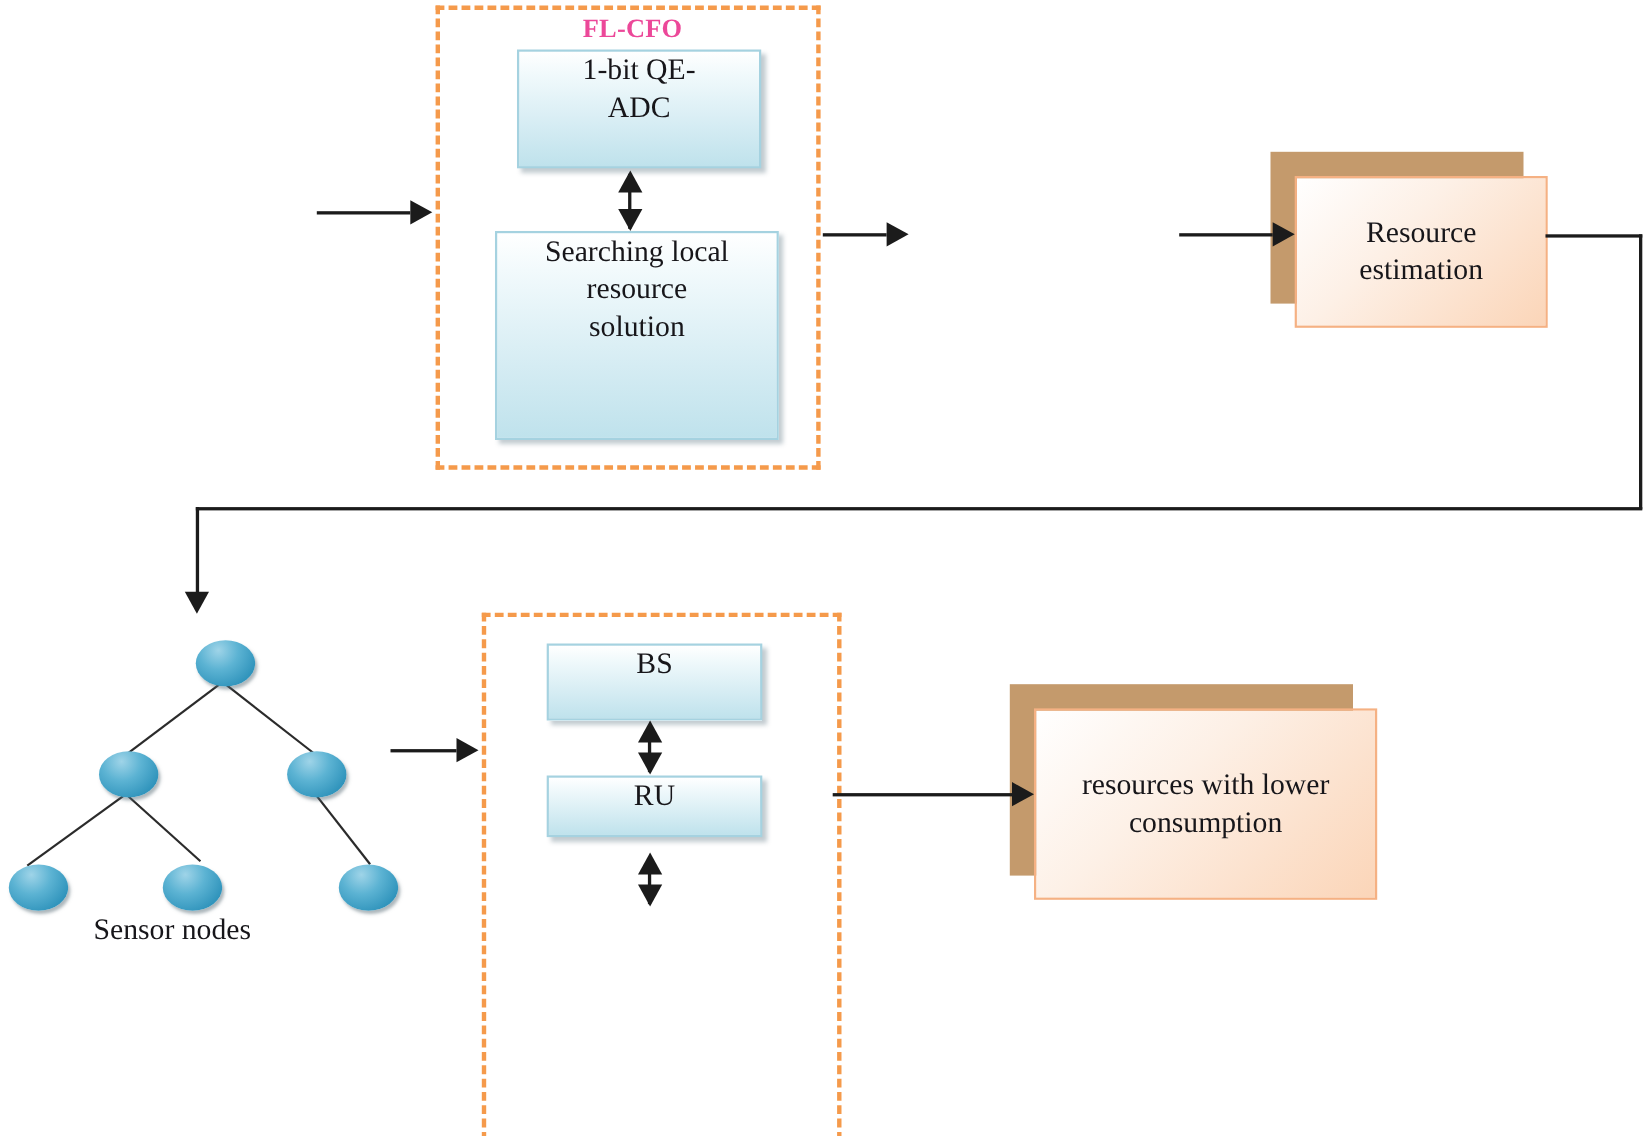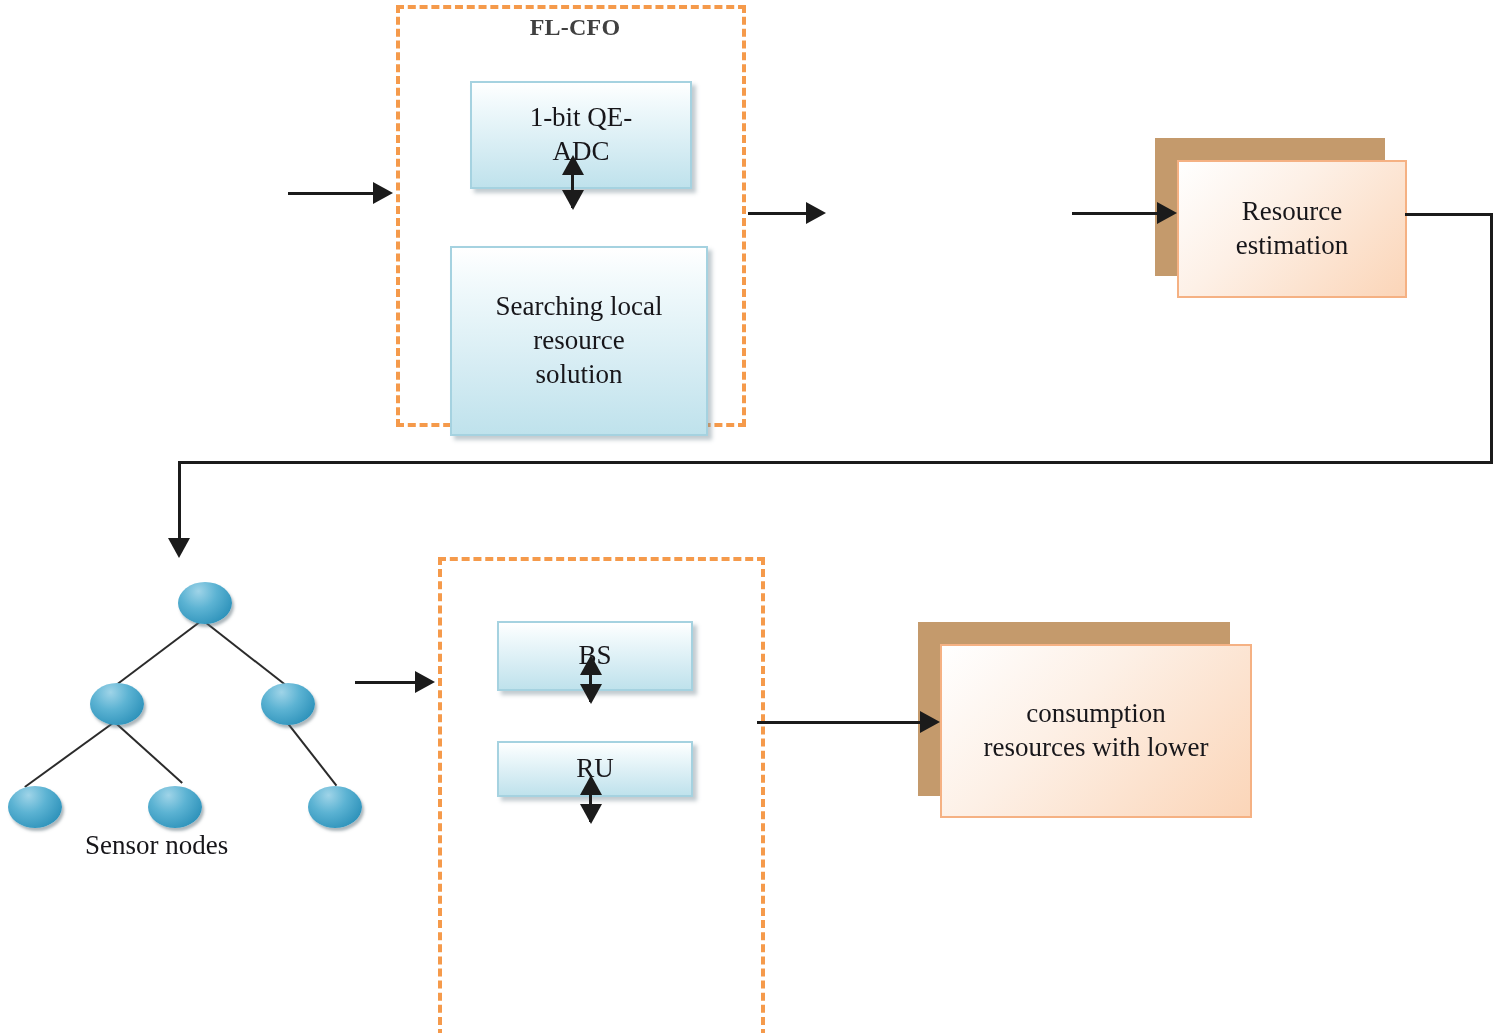--- a/index.html
+++ b/index.html
@@ -49,43 +49,41 @@
   }
 
   
   .blue-box {
     position: absolute;
     box-sizing: border-box;
     border: 2px solid #a5d2e0;
     background: linear-gradient(to bottom, #ffffff 0%, #f2fafc 18%, #d5ecf3 65%, #bfe2ec 100%);
     box-shadow: 4px 4px 4px rgba(120,140,150,0.45);
     display: flex;
-    align-items: center;
     justify-content: center;
     text-align: center;
     color: #17161a;
     font-size: 27px;
     line-height: 1.25;
-    margin-top: 36px;
   }
 
   
   .dashed-frame {
     position: absolute;
     box-sizing: border-box;
     border: 4px dashed #f59a4b;
     background: transparent;
   }
 
   
   .group-caption {
     position: absolute;
     font-weight: bold;
     font-size: 24px;
-    color: #404040;
+    color: #ec4899;
     letter-spacing: 0.2px;
   }
 
   
   .hline {
     position: absolute;
     height: 0;
     border-top: 3px solid #1b1b1b;
   }
   .vline {
@@ -226,22 +224,22 @@
 
   <div class="vline" style="left:589px; top:780px; height:42px;"></div>
   <div class="arrow-up" style="left:580px; top:775px;"></div>
   <div class="arrow-down" style="left:580px; top:804px;"></div>
 
 
   <div class="peach-stack" style="left:918px; top:622px; width:334px; height:196px;">
     <div class="back-card"></div>
     <div class="front-card">
       <div>
+        <div>resources with lower</div>
         <div>consumption</div>
-        <div>resources with lower</div>
       </div>
     </div>
   </div>
 
   <div class="hline" style="left:757px; top:721px; width:163px;"></div>
   <div class="arrow-right" style="left:920px; top:711px;"></div>
 
 </div>
 
 </body></html>

